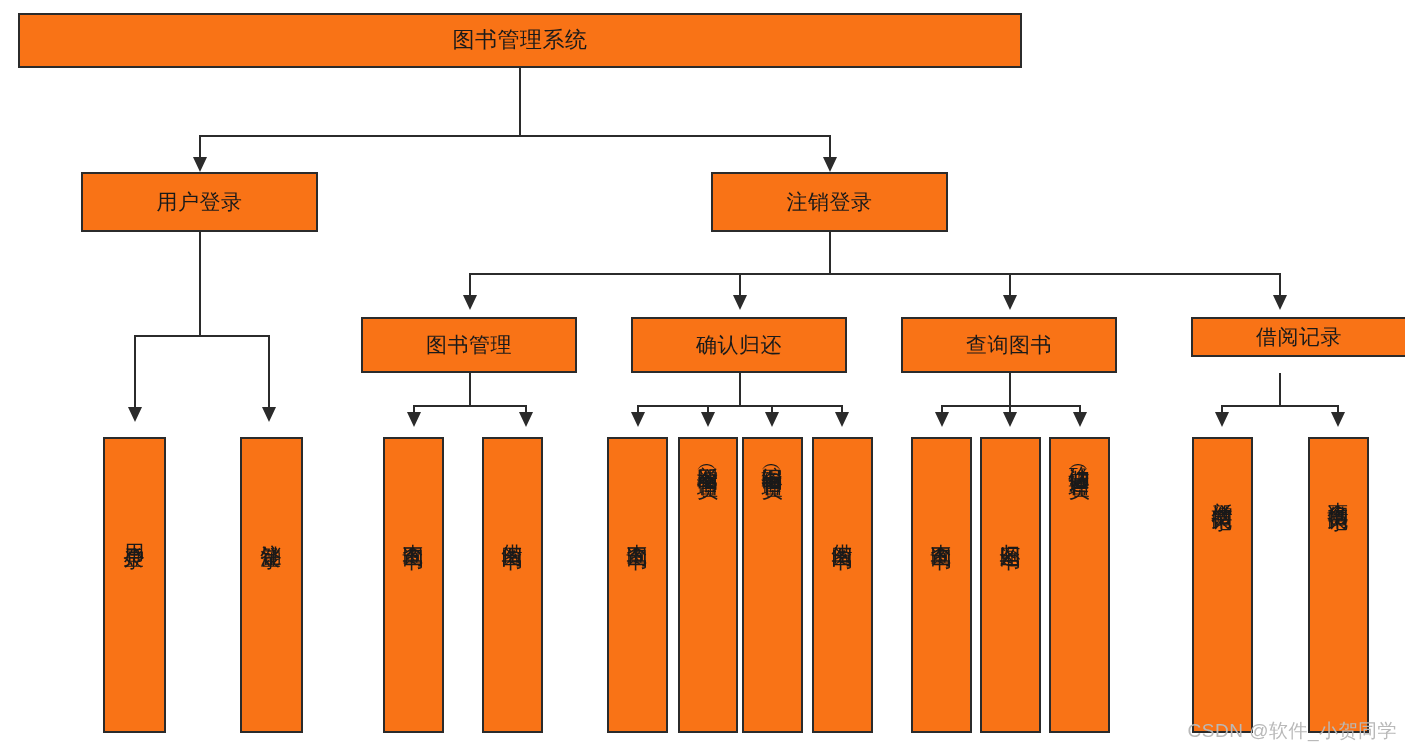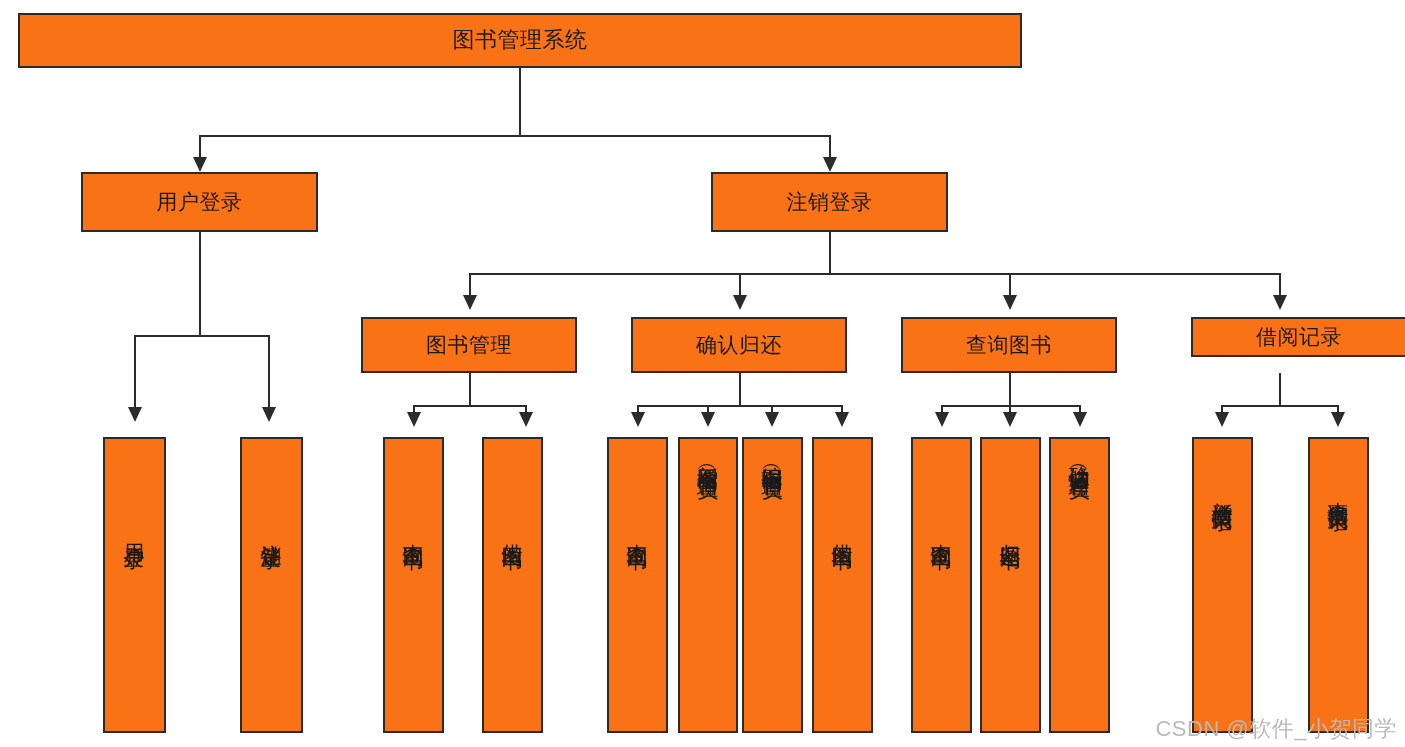--- a/index.html
+++ b/index.html
@@ -61,21 +61,21 @@
     width:0;height:0;
     border-left:7px solid transparent;
     border-right:7px solid transparent;
     border-top:15px solid #2b2b2b;
   }
   
   #watermark{
     position:absolute;
     right:8px;
     bottom:3px;
-    font-size:22px;
+    font-size:19px;
     color:#b9b9b9;
     letter-spacing:.5px;
     user-select:none;
     white-space:nowrap;
   }
 </style>
 </head>
 <body>
 
 <div id="canvas">

